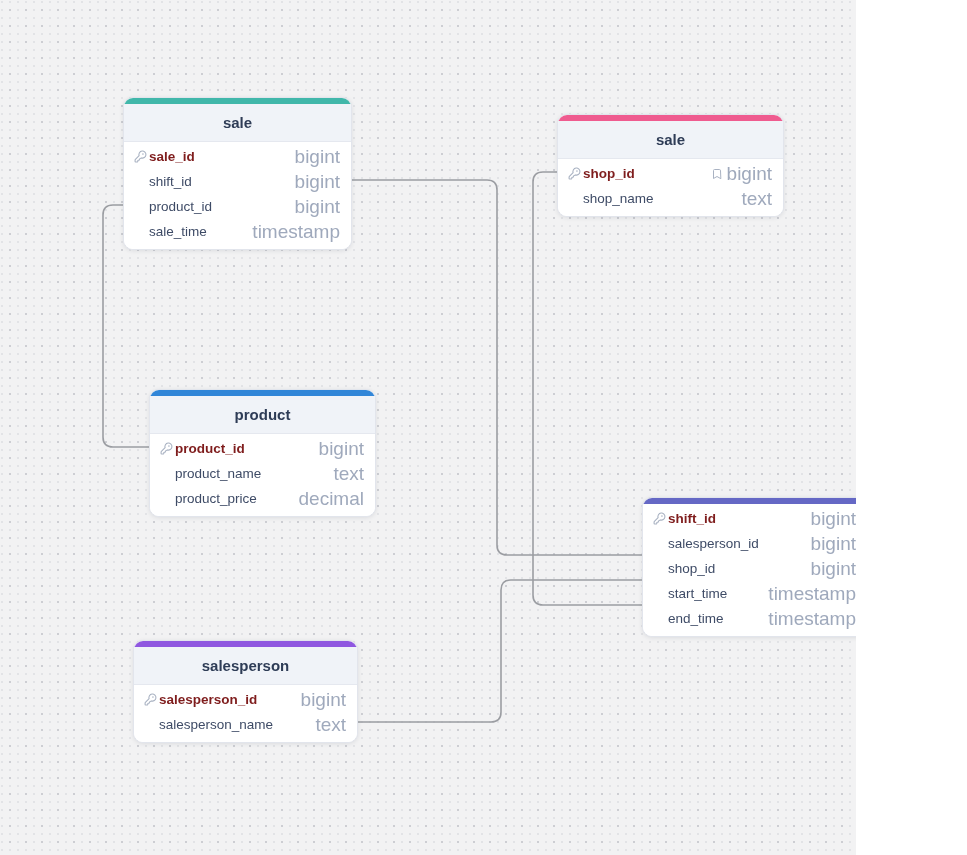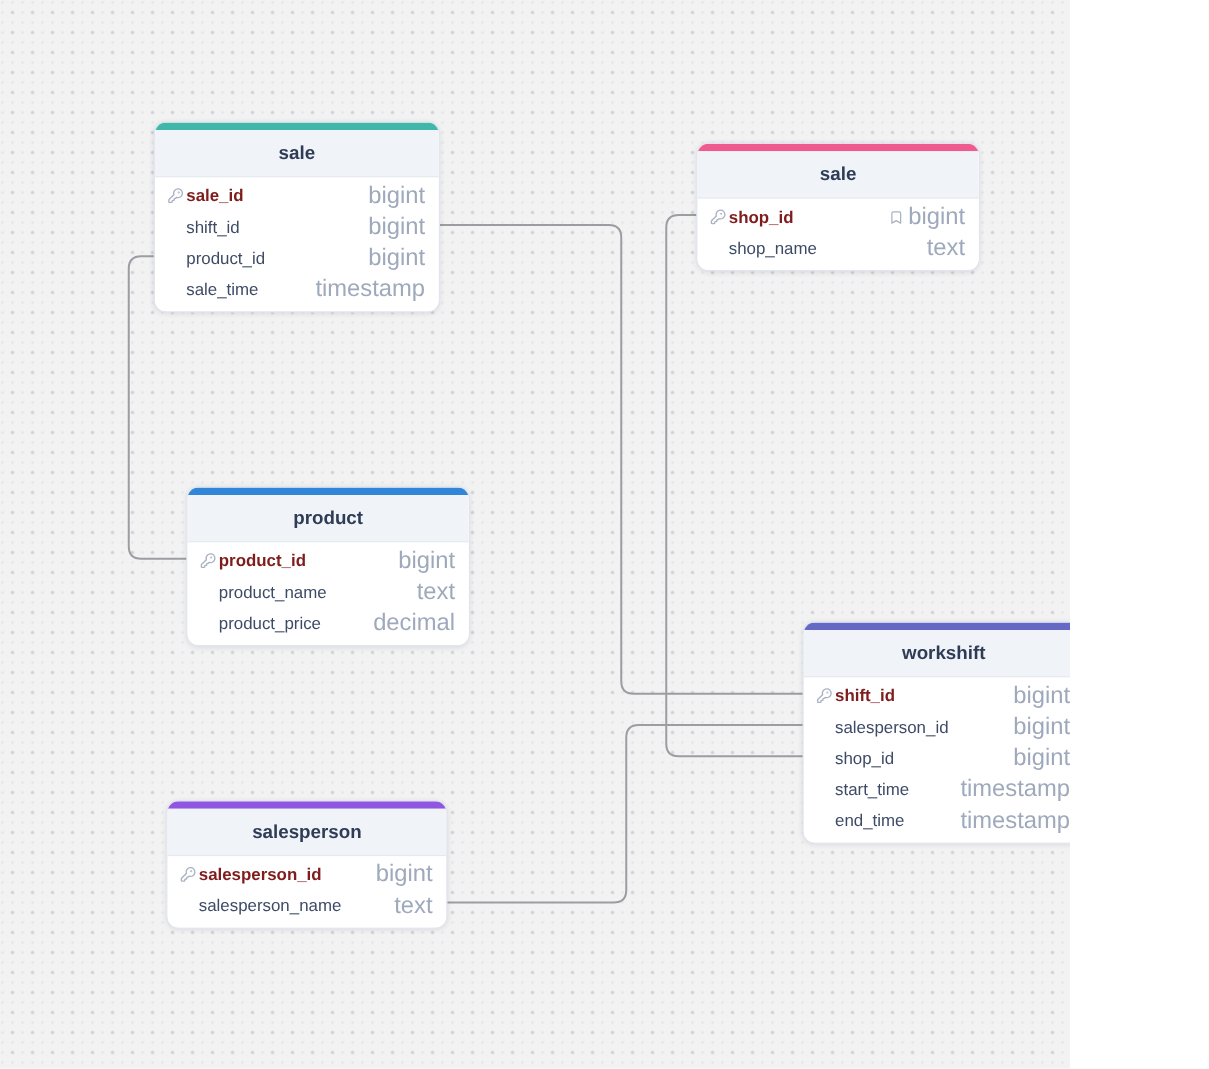--- a/index.html
+++ b/index.html
@@ -206,21 +206,20 @@
           <span class="icon-slot"></span>
           <span class="field-name">product_price</span>
           <span class="field-type">
             <span>decimal</span>
           </span>
         </div>
       </div>
     </div>
     <div class="table-card" style="left: 642px; top: 497px; width: 226px;">
       <div class="accent-bar" style="background: rgb(101, 104, 197);"></div>
-      <div class="table-header"><span class="table-title">workshift</span></div>
       <div class="table-fields">
         <div class="field-row">
           <span class="icon-slot">
             <svg width="13" height="13" viewBox="0 0 24 24" fill="none" stroke="currentColor" stroke-width="2" stroke-linecap="round" stroke-linejoin="round">
               <path d="M2.586 17.414A2 2 0 0 0 2 18.828V21a1 1 0 0 0 1 1h3a1 1 0 0 0 1-1v-1a1 1 0 0 1 1-1h1a1 1 0 0 0 1-1v-1a1 1 0 0 1 1-1h.172a2 2 0 0 0 1.414-.586l.814-.814a6.5 6.5 0 1 0-4-4z"></path>
               <circle cx="16.5" cy="7.5" r=".5" fill="currentColor"></circle>
             </svg>
           </span>
           <span class="field-name pk">shift_id</span>
           <span class="field-type">

